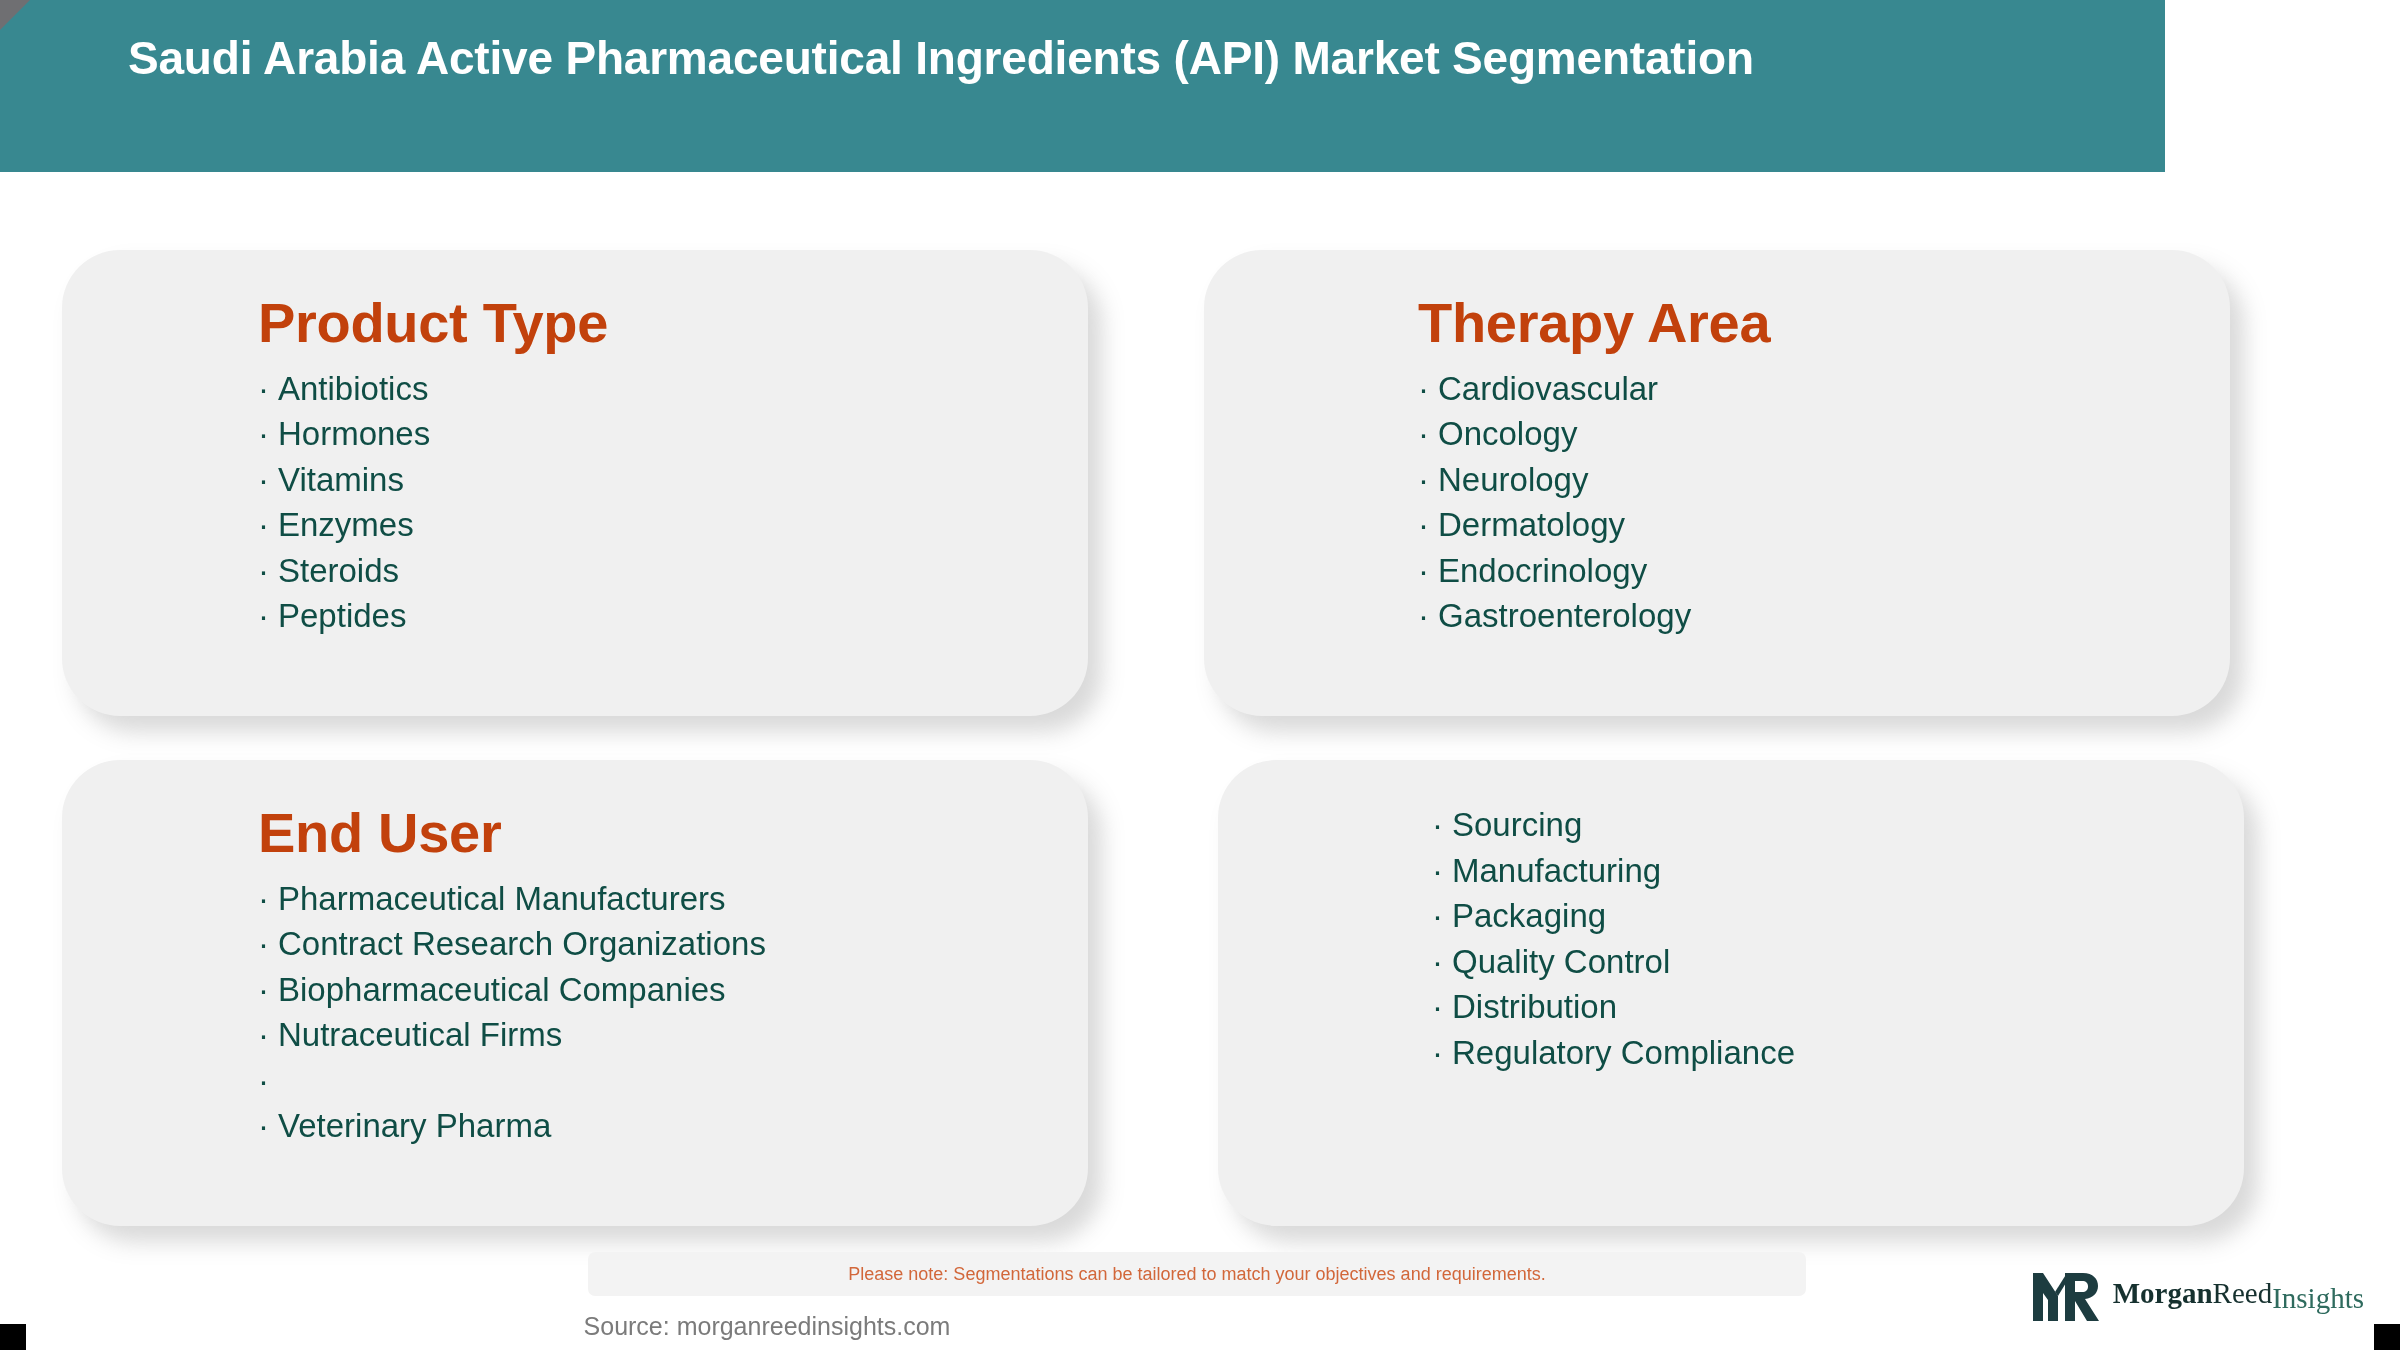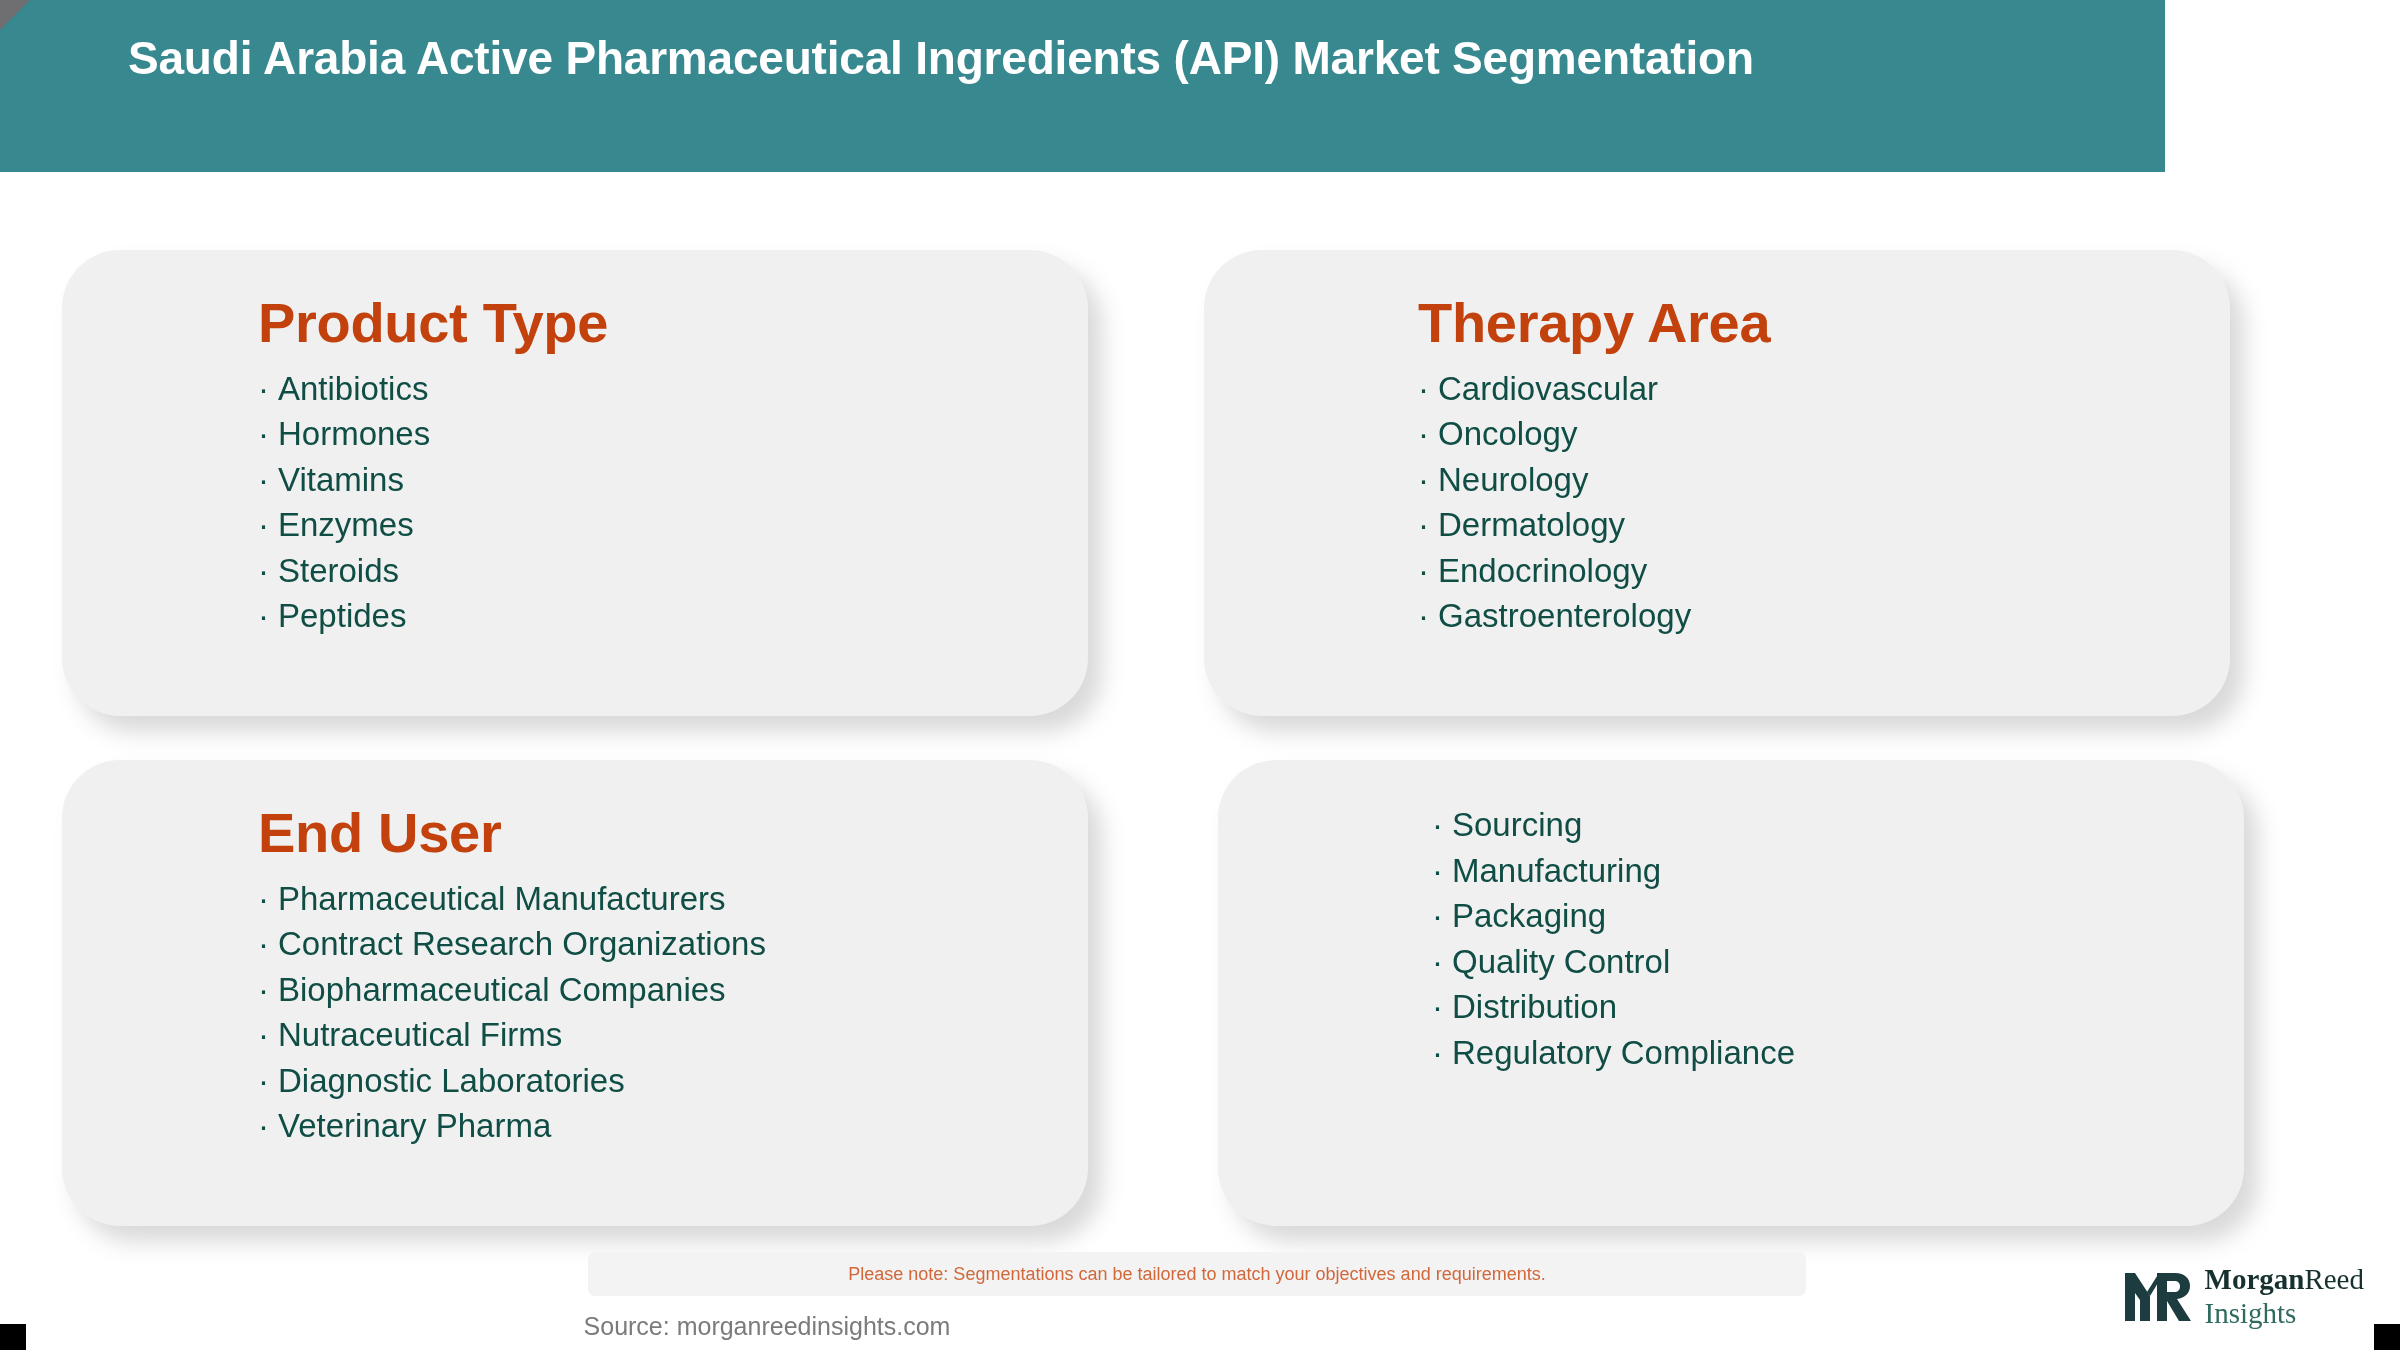--- a/index.html
+++ b/index.html
@@ -152,21 +152,21 @@
   .logo {
     position:absolute;
     right:36px;
     top:1258px;
     height:76px;
     display:flex;
     align-items:center;
     z-index:5;
   }
   .logo-mark { width:70px; height:54px; margin-right:12px; flex:none; }
-  .logo-words { display:flex; flex-direction:column; justify-content:center; line-height:1.0; }
+  .logo-words { display:flex; flex-direction:row; justify-content:center; line-height:1.0; }
   .logo-line1 { font-size:29px; white-space:nowrap; color:#16312f; }
   .logo-line1 .mr-bold { font-family:"Liberation Serif", serif; font-weight:bold; }
   .logo-line1 .mr-reg  { font-family:"Liberation Serif", serif; font-weight:normal; }
   .logo-line2 {
     font-family:"Liberation Serif", serif;
     font-size:29px;
     font-weight:normal;
     color:#2f6b5e;
     margin-top:5px;
     white-space:nowrap;
@@ -266,21 +266,20 @@
           <li>
               <span class="bullet">·</span>
               <span>Biopharmaceutical Companies</span>
             </li>
           <li>
               <span class="bullet">·</span>
               <span>Nutraceutical Firms</span>
             </li>
           <li>
               <span class="bullet">·</span>
-              <span>Diagnostic Laboratories</span>
             </li>
           <li>
               <span class="bullet">·</span>
               <span>Veterinary Pharma</span>
             </li>
         </ul>
       </div>
     </div>
 
     <div class="card c4">

